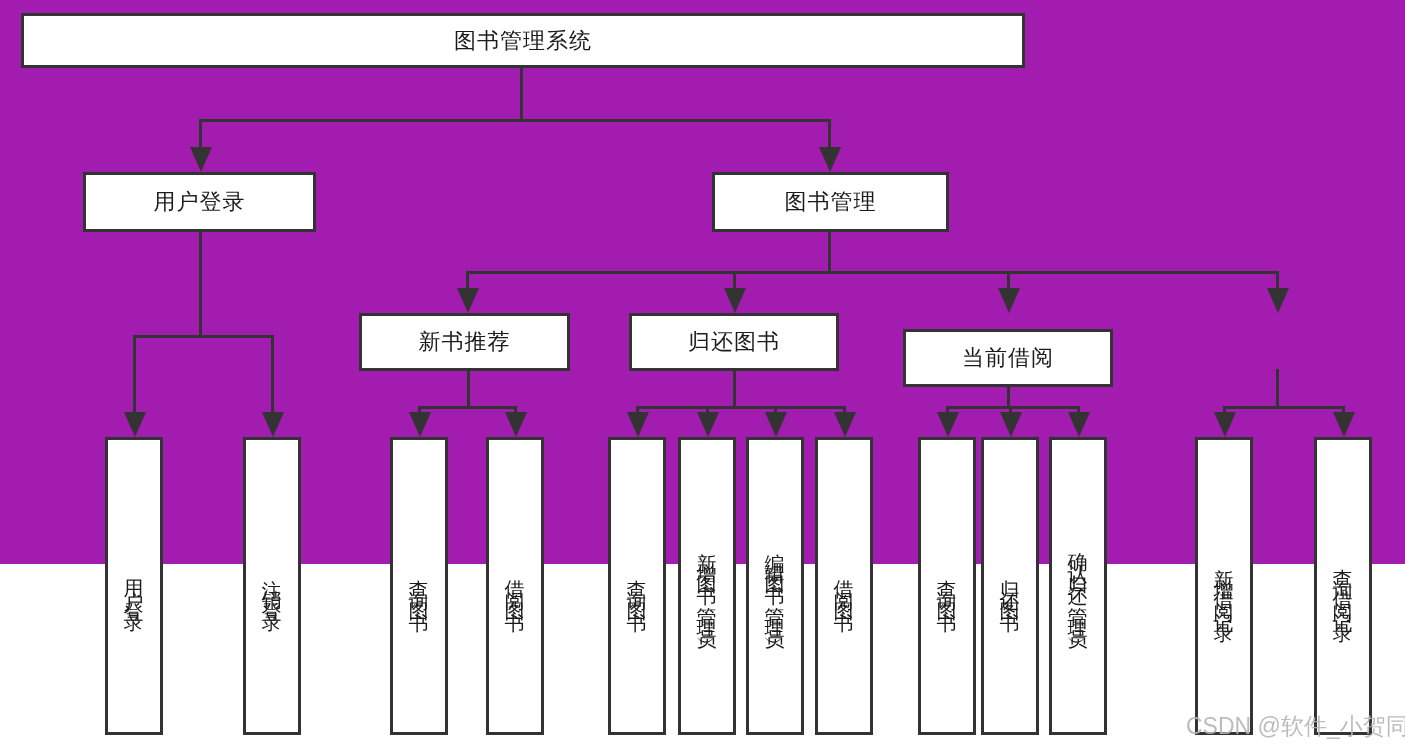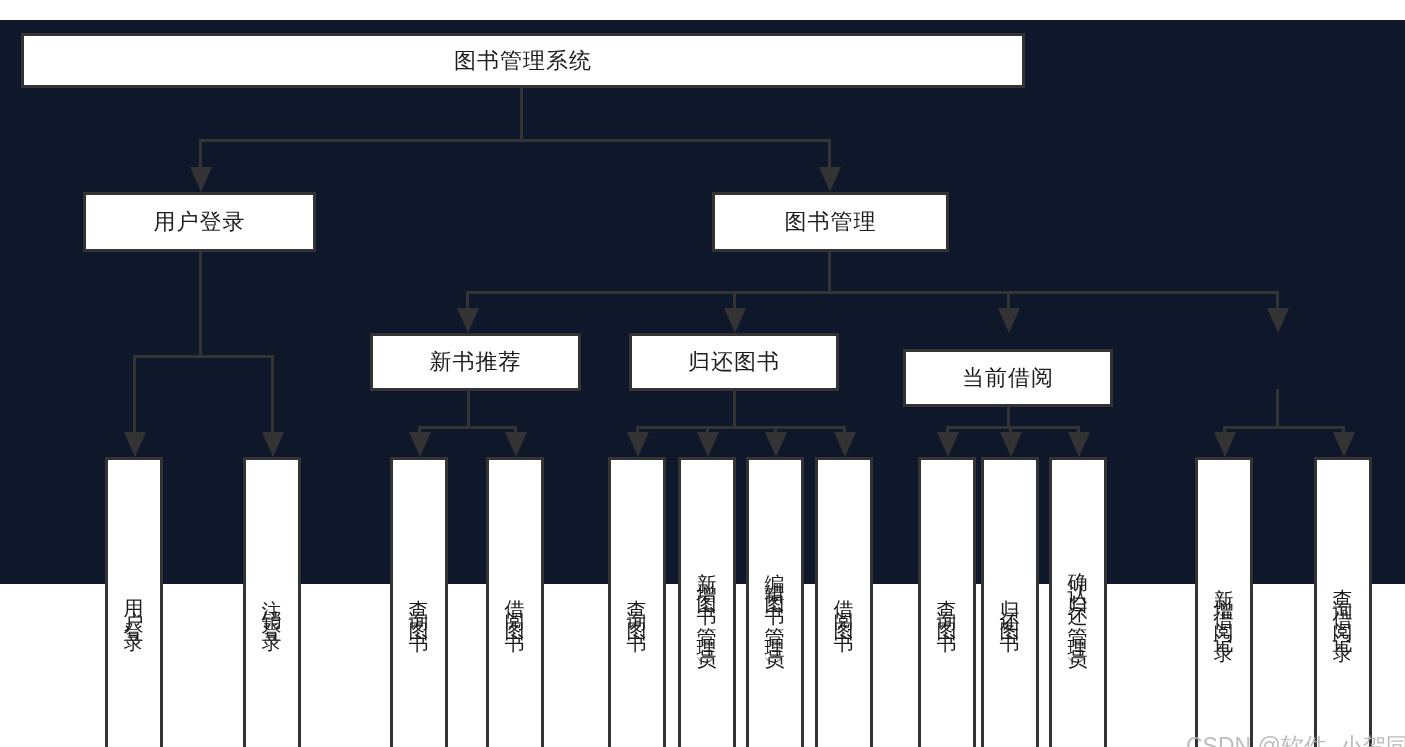--- a/index.html
+++ b/index.html
@@ -8,22 +8,21 @@
     background: #ffffff;
     width: 1405px;
     height: 747px;
     overflow: hidden;
     font-family: "Liberation Sans", sans-serif;
   }
   .stage {
     position: relative;
     width: 1405px;
     height: 564px;
-    background: #0f172a;
-    margin-top: 20px;
+    background: #a21caf;
   }
   .box {
     position: absolute;
     box-sizing: border-box;
     border: 3px solid #333333;
     background: #ffffff;
     display: flex;
     align-items: center;
     justify-content: center;
     color: #1b1b1b;
@@ -109,21 +108,21 @@
   <div class="varrow" style="left:133px; top:335px; height:77px;"></div>
   <div class="varrow" style="left:271px; top:335px; height:77px;"></div>
 
   <div class="vline" style="left:828px; top:230px; height:43px;"></div>
   <div class="hline" style="left:466px; top:271px; width:813px;"></div>
   <div class="varrow" style="left:466px; top:271px; height:17px;"></div>
   <div class="varrow" style="left:733px; top:271px; height:17px;"></div>
   <div class="varrow" style="left:1007px; top:271px; height:17px;"></div>
   <div class="varrow" style="left:1276px; top:271px; height:17px;"></div>
 
-  <div class="box" style="left:370px; top:313px; width:211px; height:58px;align-items:center;">
+  <div class="box" style="left:359px; top:313px; width:211px; height:58px;align-items:center;">
     <span>新书推荐</span>
   </div>
   <div class="box" style="left:629px; top:313px; width:210px; height:58px;">
     <span>归还图书</span>
   </div>
   <div class="box" style="left:903px; top:329px; width:210px; height:58px;">
     <span>当前借阅</span>
   </div>
 
   <div class="vline" style="left:467px; top:369px; height:39px;"></div>

